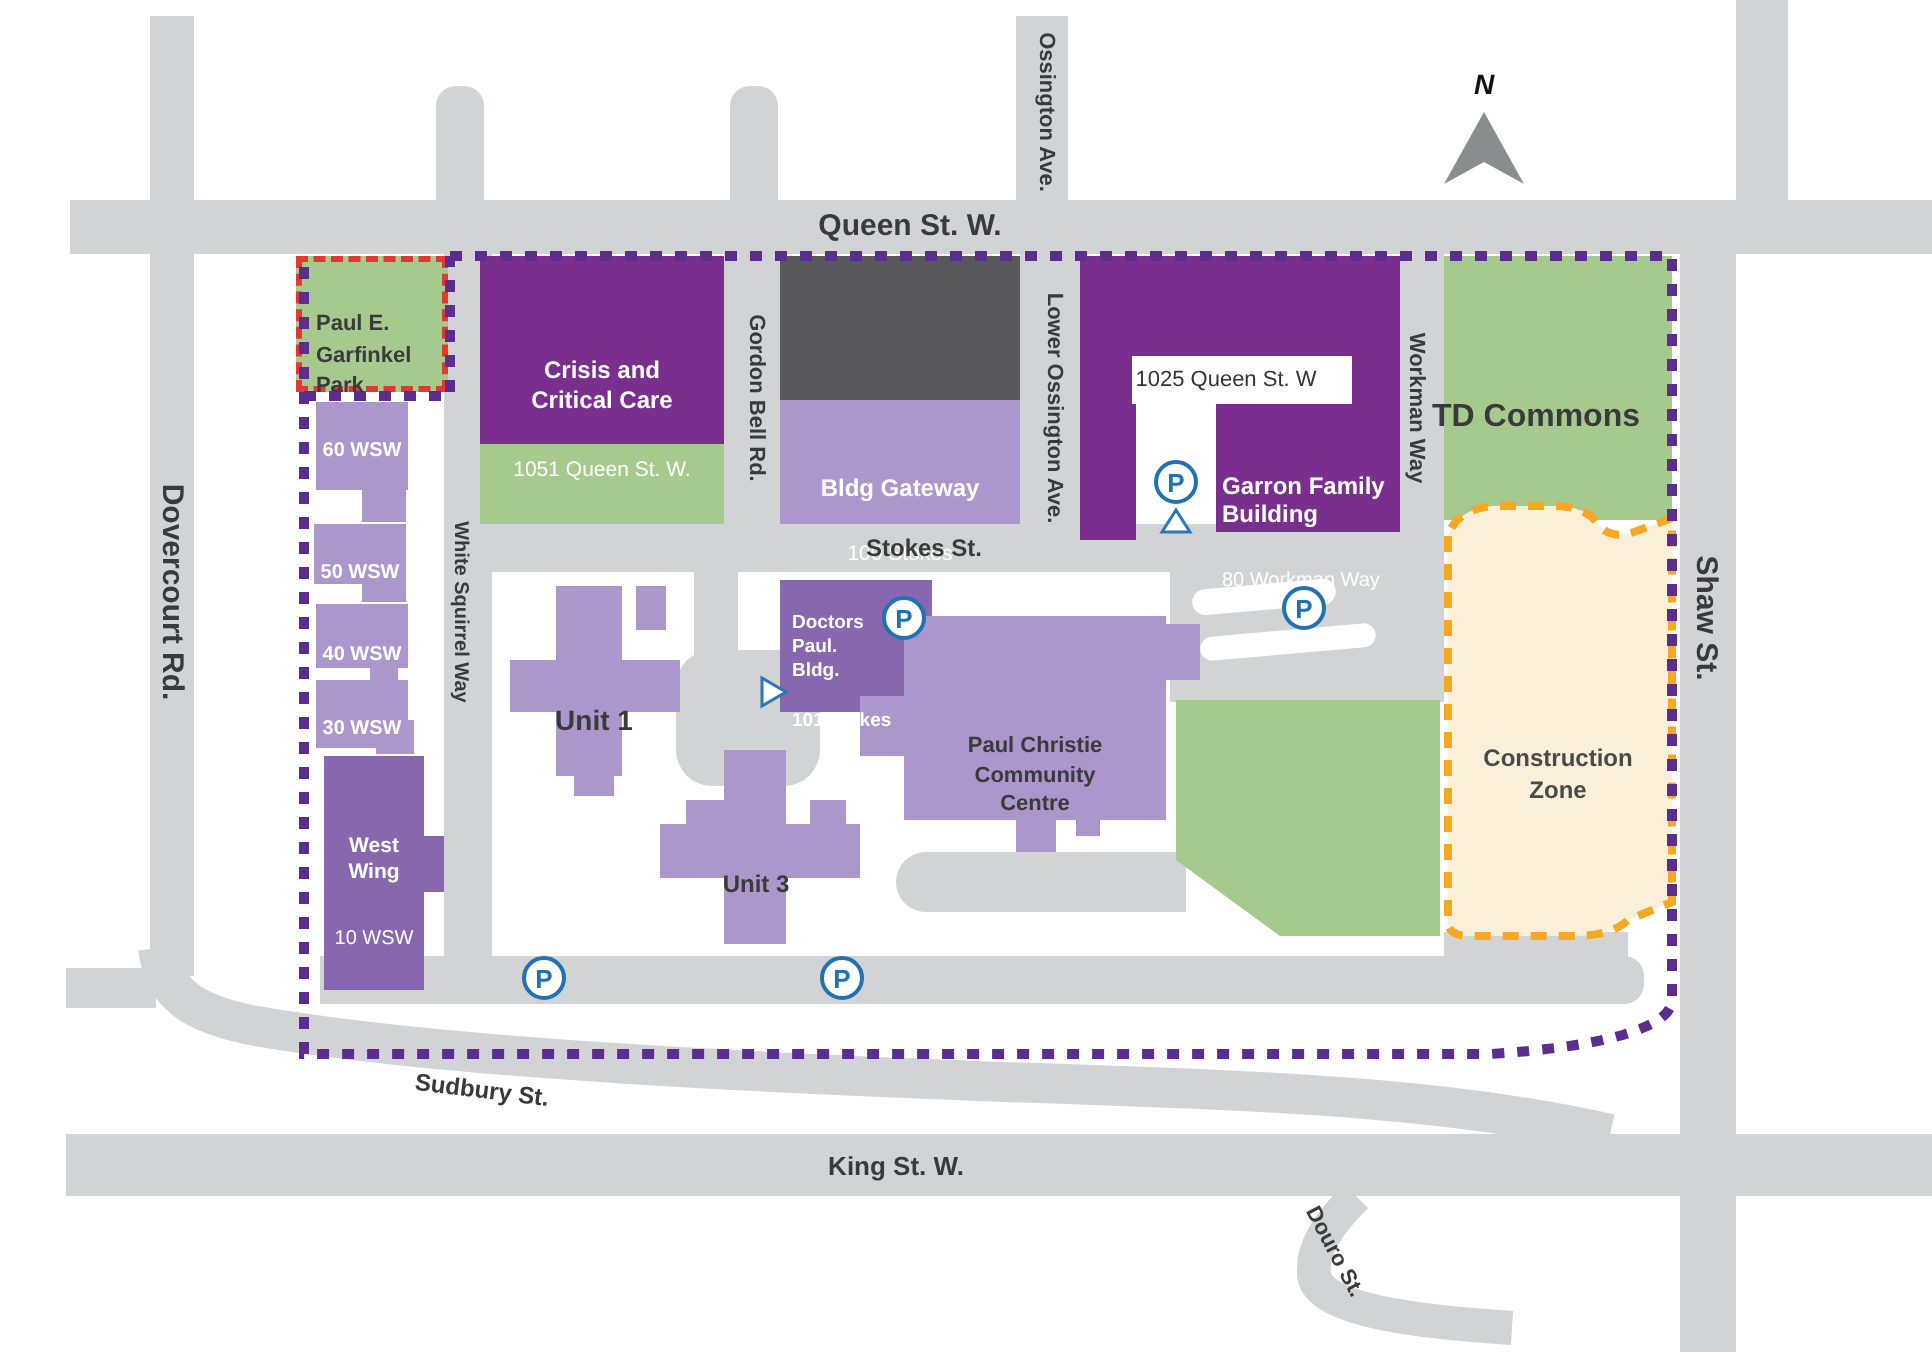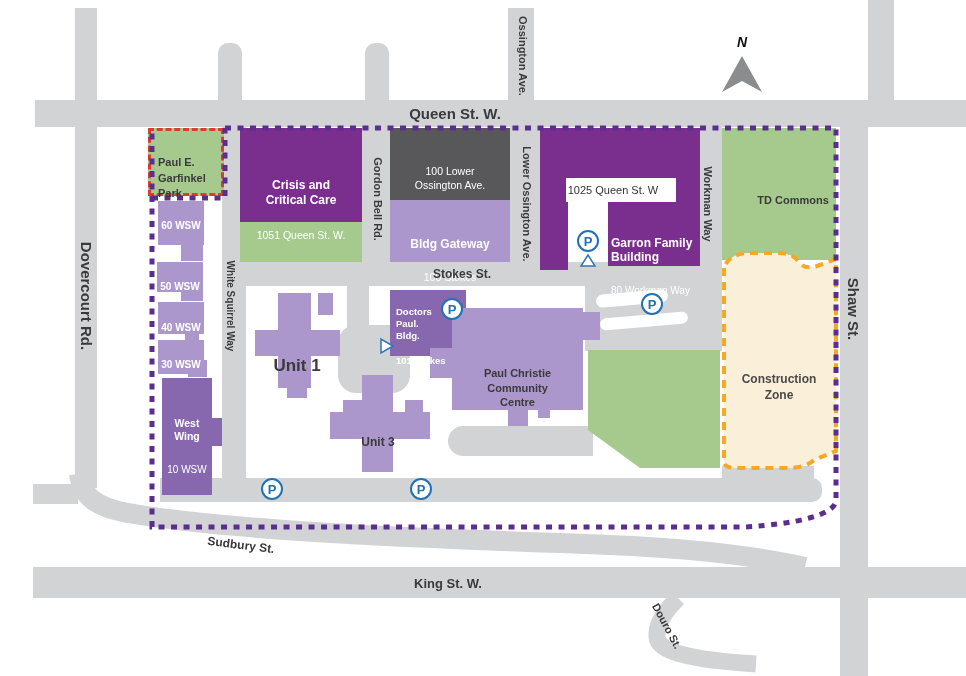--- a/index.html
+++ b/index.html
@@ -142,38 +142,34 @@
 Garfinkel
 Park</div>
   </div>
 
   <div class="lbl w ctr" style="left:240px;top:160px;width:122px;">
     <div class="bname">Crisis and
 Critical Care</div>
     <div class="baddr">1051 Queen St. W.</div>
   </div>
 
-  <div class="lbl w ctr" style="left:390px;top:150px;width:120px;font-size:10.5px;line-height:1.35;">
-    <div style="white-space:pre-line;">100 Lower
-Ossington Ave.</div>
-  </div>
 
   <div class="lbl w ctr" style="left:390px;top:219px;width:120px;">
     <div class="bname">Bldg Gateway</div>
     <div class="baddr" style="margin-top:1px;">100 Stokes</div>
   </div>
 
 
   <div class="lbl w" style="left:611px;top:218px;width:90px;">
     <div class="bname" style="line-height:1.2;">Garron Family
 Building</div>
     <div class="baddr" style="font-size:10px;margin-top:2px;">80 Workman Way</div>
   </div>
 
-  <div class="lbl ctr" style="left:736px;top:182px;width:114px;font-size:11px;font-weight:600;">
+  <div class="lbl ctr" style="left:711px;top:182px;width:114px;font-size:16px;font-weight:600;">
     <div>TD Commons</div>
   </div>
 
   <div class="lbl ctr" style="left:722px;top:355px;width:114px;font-size:12px;font-weight:bold;color:#4A4A4A;line-height:1.35;">
     <div style="white-space:pre-line;">Construction
 Zone</div>
   </div>
 
   <div class="lbl w ctr" style="left:158px;top:209px;width:46px;font-size:10px;font-weight:600;">
     <div>60 WSW</div>
@@ -187,21 +183,21 @@
   <div class="lbl w ctr" style="left:158px;top:348px;width:46px;font-size:10px;font-weight:600;">
     <div>30 WSW</div>
   </div>
 
   <div class="lbl w ctr" style="left:162px;top:399px;width:50px;">
     <div class="bname" style="font-size:10.5px;">West
 Wing</div>
     <div class="baddr" style="font-size:10px;">10 WSW</div>
   </div>
 
-  <div class="lbl ctr" style="left:265px;top:336px;width:64px;font-size:17px;font-weight:bold;">
+  <div class="lbl ctr" style="left:265px;top:336px;width:64px;font-size:14px;font-weight:bold;">
     <div>Unit 1</div>
   </div>
   <div class="lbl ctr" style="left:346px;top:421px;width:64px;font-size:12px;font-weight:bold;">
     <div>Unit 3</div>
   </div>
 
   <div class="lbl w" style="left:396px;top:294px;width:70px;font-size:9.5px;line-height:1.28;">
     <div style="font-weight:600;white-space:pre-line;">Doctors
 Paul.
 Bldg.</div>

